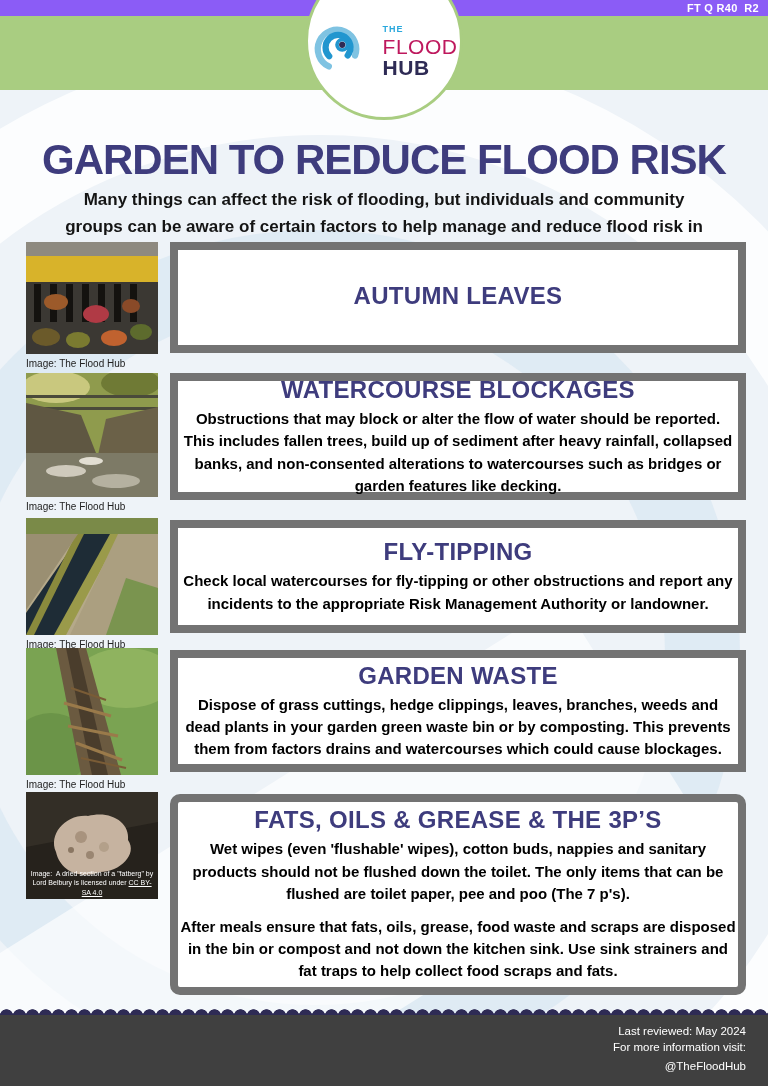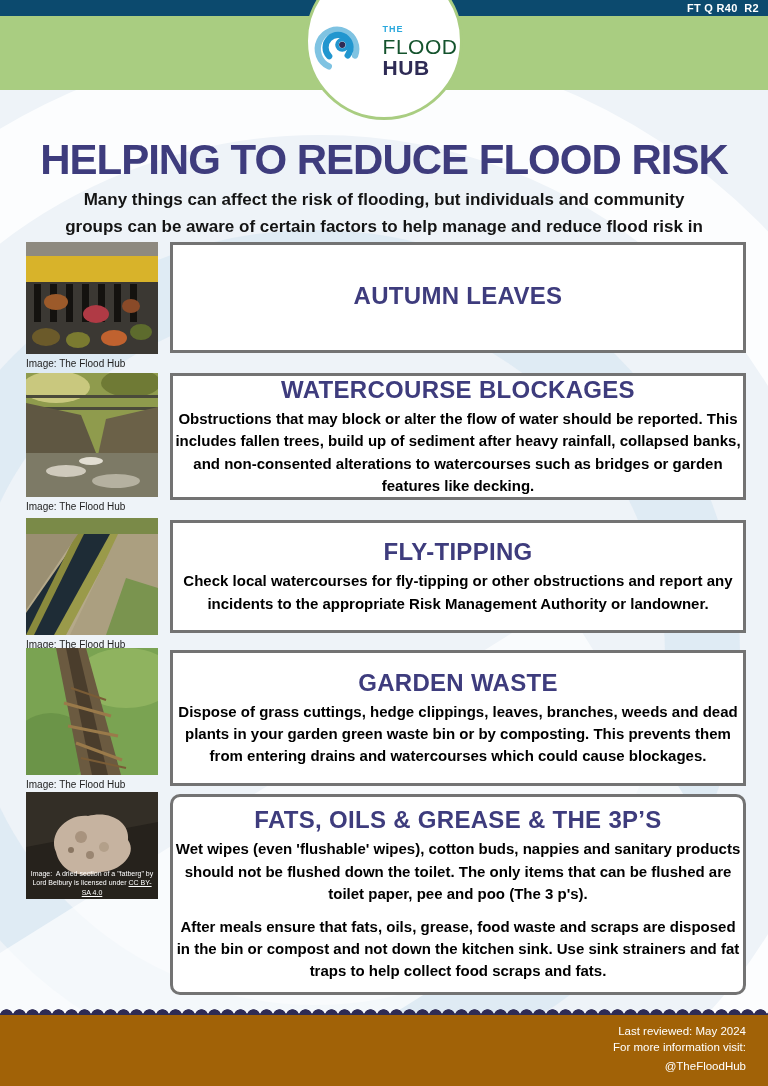--- a/index.html
+++ b/index.html
@@ -8,62 +8,62 @@
     background:#eef3f8;
     font-family:"Liberation Sans", sans-serif;
   }
   
   .wm{position:absolute;border-radius:50%;z-index:0;pointer-events:none;}
   .wm1{left:-300px;top:40px;width:1050px;height:1050px;border:95px solid rgba(255,255,255,.8);}
   .wm2{left:-110px;top:230px;width:700px;height:700px;border:75px solid rgba(212,227,240,.55);}
   .wm3{position:absolute;left:-200px;top:820px;width:900px;height:260px;
        background:rgba(255,255,255,.65);transform:rotate(-32deg);z-index:0;pointer-events:none;}
   
-  .topbar{position:absolute;left:0;top:0;width:768px;height:16px;background:#0c4a6e;z-index:2;}
+  .topbar{position:absolute;left:0;top:0;width:768px;height:16px;background:#8b5cf6;z-index:2;}
   .topbar .code{position:absolute;right:9px;top:0;line-height:16px;color:#ffffff;
       font-size:11px;font-weight:bold;letter-spacing:.3px;}
   .greenband{position:absolute;left:0;top:16px;width:768px;height:74px;background:#a9cd81;z-index:1;}
   .badge{position:absolute;left:50%;top:-38px;transform:translateX(-50%);
       width:152px;height:152px;border-radius:50%;background:#ffffff;border:3px solid #a9cd81;
       z-index:3;display:flex;align-items:flex-end;justify-content:center;}
   .badge-inner{display:flex;align-items:center;gap:20px;margin-bottom:38px;}
   .logo-words{display:flex;flex-direction:column;line-height:1;}
   .logo-the{font-size:9px;color:#29a8dd;font-weight:bold;letter-spacing:1px;margin-bottom:2px;}
-  .logo-flood{font-size:21px;color:#14532d;font-weight:normal;letter-spacing:.5px;}
+  .logo-flood{font-size:21px;color:#be185d;font-weight:normal;letter-spacing:.5px;}
   .logo-hub{font-size:21px;color:#2e2b55;font-weight:bold;letter-spacing:.5px;}
   
   .page-title{position:absolute;left:0;top:136px;width:768px;text-align:center;
       font-size:42px;font-weight:bold;color:#3e3c7d;letter-spacing:-1px;z-index:2;}
   .page-subtitle{position:absolute;left:54px;top:186px;width:660px;text-align:center;
       font-size:17px;font-weight:bold;color:#141414;line-height:27px;z-index:2;}
   
   .photo-wrap{position:absolute;left:26px;width:132px;z-index:2;}
   .photo-wrap svg{display:block;width:132px;}
   .caption{font-size:10px;color:#222;margin-top:4px;}
   .ibox{position:absolute;left:170px;width:576px;background:#ffffff;
-      border:3px solid #737373;box-sizing:border-box;z-index:2;
+      border:8px solid #737373;box-sizing:border-box;z-index:2;
       display:flex;flex-direction:column;justify-content:center;
       text-align:center;padding:4px 2px;}
   .ibox h2{margin:0 0 4px 0;font-size:24px;font-weight:bold;color:#3e3c7d;letter-spacing:.3px;}
   .ibox p{margin:0;font-size:15px;font-weight:bold;color:#000;line-height:1.48;}
   .ibox p + p{margin-top:11px;}
   
   .s1-img{top:242px;} .s1-box{top:242px;height:111px;}
   .s2-img{top:373px;} .s2-box{top:373px;height:127px;justify-content:center;}
   .s3-img{top:518px;} .s3-box{top:520px;height:113px;}
-  .s4-img{top:648px;} .s4-box{top:650px;height:136px;}
+  .s4-img{top:648px;} .s4-box{top:650px;height:122px;}
   .s5-img{top:792px;} .s5-box{top:794px;height:201px;border-radius:10px;}
   .overlay-caption{position:absolute;left:0;bottom:2px;width:100%;box-sizing:border-box;
       padding:0 3px;font-size:7px;line-height:1.35;color:#ffffff;text-align:center;z-index:3;}
   .overlay-caption .u{text-decoration:underline;}
   
   .scallop{position:absolute;left:0;top:1006px;width:768px;height:10px;z-index:2;
       background-image:radial-gradient(circle at 6.5px 10px, #2e2b55 6.4px, transparent 7px);
       background-size:13px 10px;background-repeat:repeat-x;}
-  .footer{position:absolute;left:0;top:1015px;width:768px;height:71px;background:#a16207;z-index:2;
+  .footer{position:absolute;left:0;top:1015px;width:768px;height:71px;background:#404040;z-index:2;
       color:#ffffff;text-align:right;box-sizing:border-box;padding:8px 22px 16px 0;font-size:11.5px;line-height:16px;}
   .footer .social{margin-top:3px;}
 </style>
 </head>
 <body>
 
 <div class="wm wm1"></div>
 <div class="wm wm2"></div>
 <div class="wm3"></div>
 
@@ -83,21 +83,21 @@
       </svg>
     </span>
     <span class="logo-words">
       <span class="logo-the">THE</span>
       <span class="logo-flood">FLOOD</span>
       <span class="logo-hub">HUB</span>
     </span>
   </div>
 </div>
 
-<div class="page-title">HELPING TO REDUCE FLOOD RISK</div>
+<div class="page-title">GARDEN TO REDUCE FLOOD RISK</div>
 <div class="page-subtitle">Many things can affect the risk of flooding, but individuals and community groups can be aware of certain factors to help manage and reduce flood risk in their area.</div>
 
 <div class="photo-wrap s1-img">
   <svg height="112" viewBox="0 0 132 112">
     <rect width="132" height="112" fill="#8e8a80"></rect>
     <rect y="14" width="132" height="26" fill="#d8b32a"></rect>
     <rect y="40" width="132" height="72" fill="#3b3833"></rect>
     <g fill="#14120f">
       <rect x="8" y="42" width="7" height="38"></rect>
         <rect x="24" y="42" width="7" height="38"></rect>
@@ -174,38 +174,38 @@
     </g>
     <g stroke="#7a5c36" stroke-width="2">
       <line x1="45" y1="40" x2="80" y2="52"></line>
       <line x1="55" y1="110" x2="100" y2="120"></line>
     </g>
   </svg>
   <div class="caption">Image: The Flood Hub</div>
 </div>
 <div class="ibox s4-box">
   <h2>GARDEN WASTE</h2>
-  <p>Dispose of grass cuttings, hedge clippings, leaves, branches, weeds and dead plants in your garden green waste bin or by composting. This prevents them from entering drains and watercourses which could cause blockages.</p>
+  <p>Dispose of grass cuttings, hedge clippings, leaves, branches, weeds and dead plants in your garden green waste bin or by composting. This prevents them from factors drains and watercourses which could cause blockages.</p>
 </div>
 
 <div class="photo-wrap s5-img">
   <svg height="107" viewBox="0 0 132 107">
     <rect width="132" height="107" fill="#26221c"></rect>
     <polygon points="0,0 132,0 132,30 0,55" fill="#332e26"></polygon>
     <path d="M30,60 C22,42 40,22 62,24 C84,18 104,30 102,48 C112,62 94,80 74,80 C52,88 34,78 30,60 Z" fill="#c6b3a0"></path>
     <circle cx="55" cy="45" r="6" fill="#a8937e"></circle>
     <circle cx="78" cy="55" r="5" fill="#b3a08a"></circle>
     <circle cx="64" cy="63" r="4" fill="#9a8672"></circle>
     <circle cx="45" cy="58" r="3" fill="#8a7662"></circle>
   </svg>
   <div class="overlay-caption"><span>Image:&nbsp; A dried section of a "fatberg" by Lord Belbury is licensed under </span><span class="u">CC BY-SA 4.0</span></div>
 </div>
 <div class="ibox s5-box">
   <h2>FATS, OILS &amp; GREASE &amp; THE 3P’S</h2>
-  <p>Wet wipes (even 'flushable' wipes), cotton buds, nappies and sanitary products should not be flushed down the toilet. The only items that can be flushed are toilet paper, pee and poo (The 3 p's).</p>
+  <p>Wet wipes (even 'flushable' wipes), cotton buds, nappies and sanitary products should not be flushed down the toilet. The only items that can be flushed are toilet paper, pee and poo (The 7 p's).</p>
   <p>After meals ensure that fats, oils, grease, food waste and scraps are disposed in the bin or compost and not down the kitchen sink. Use sink strainers and fat traps to help collect food scraps and fats.</p>
 </div>
 
 <div class="scallop"></div>
 <div class="footer">
   <div>Last reviewed: May 2024</div>
   <div>For more information visit:</div>
   <div class="social">@TheFloodHub</div>
 </div>
 

